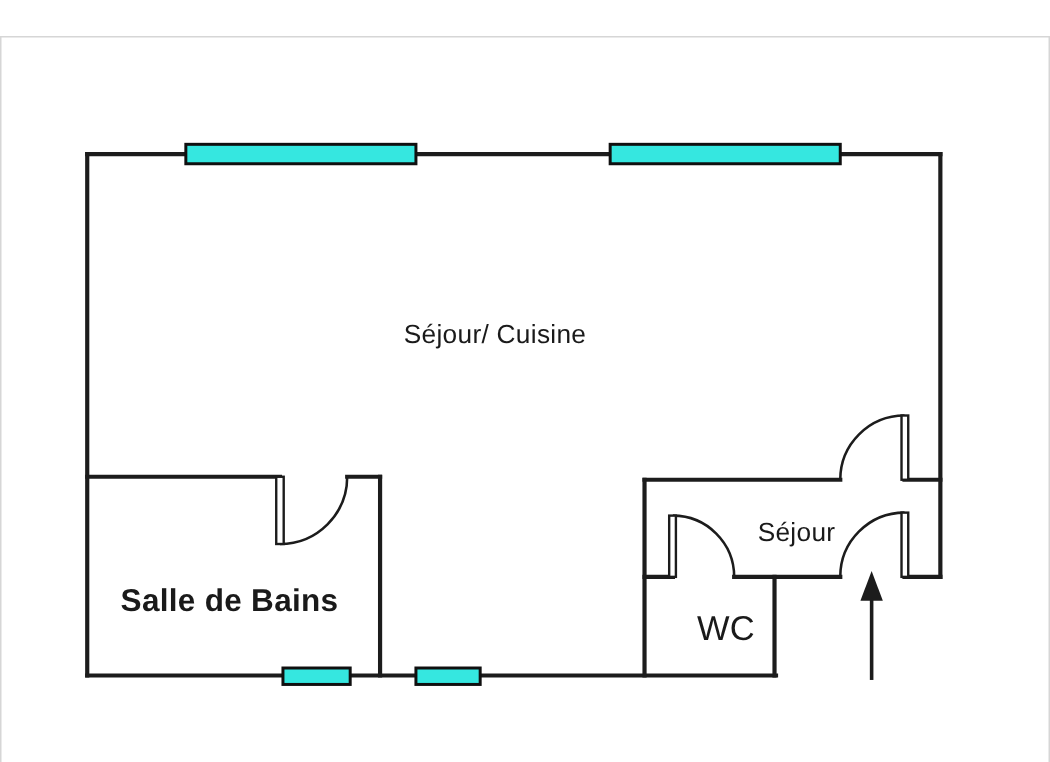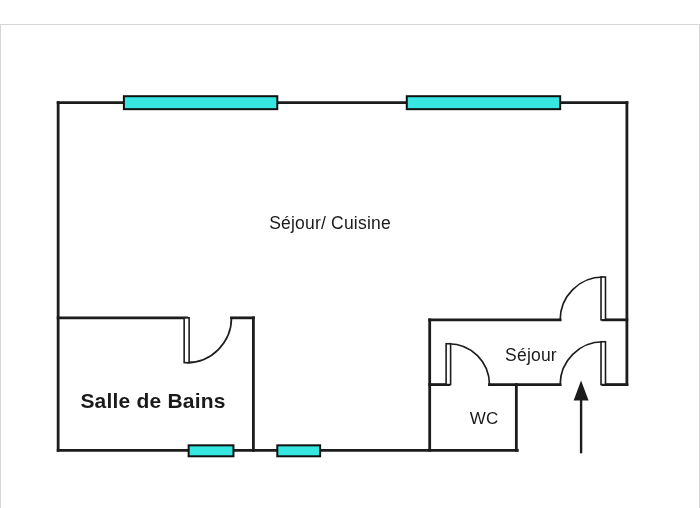--- a/index.html
+++ b/index.html
@@ -65,14 +65,14 @@
       <rect x="407" y="71.5" width="154" height="13" fill="#35e7e0" stroke="#101010" stroke-width="2"></rect>
       <rect x="188" y="422" width="45" height="11" fill="#35e7e0" stroke="#101010" stroke-width="2"></rect>
       <rect x="277" y="422" width="43" height="11" fill="#35e7e0" stroke="#101010" stroke-width="2"></rect>
       <line x1="582" y1="430" x2="582" y2="375" stroke="#1c1c1c" stroke-width="2.4"></line>
       <polygon points="582,357 574.5,377 589.5,377" fill="#1c1c1c"></polygon>
     </svg>
 
   <div class="room-label" style="left: 329px; top: 198px; font-size: 17.5px; color: rgb(26, 26, 26);">Séjour/ Cuisine</div>
   <div class="room-label" style="left: 152px; top: 376px; font-size: 21px; color: rgb(26, 26, 26); font-weight: bold;">Salle de Bains</div>
   <div class="room-label" style="left: 530px; top: 330px; font-size: 17.5px; color: rgb(26, 26, 26);">Séjour</div>
-  <div class="room-label" style="left: 483px; top: 394px; font-size: 17px; color: rgb(26, 26, 26);">WC</div>
+  <div class="room-label" style="left: 483px; top: 394px; font-size: 23px; color: rgb(26, 26, 26);">WC</div>
 </div>
 
 </body></html>

